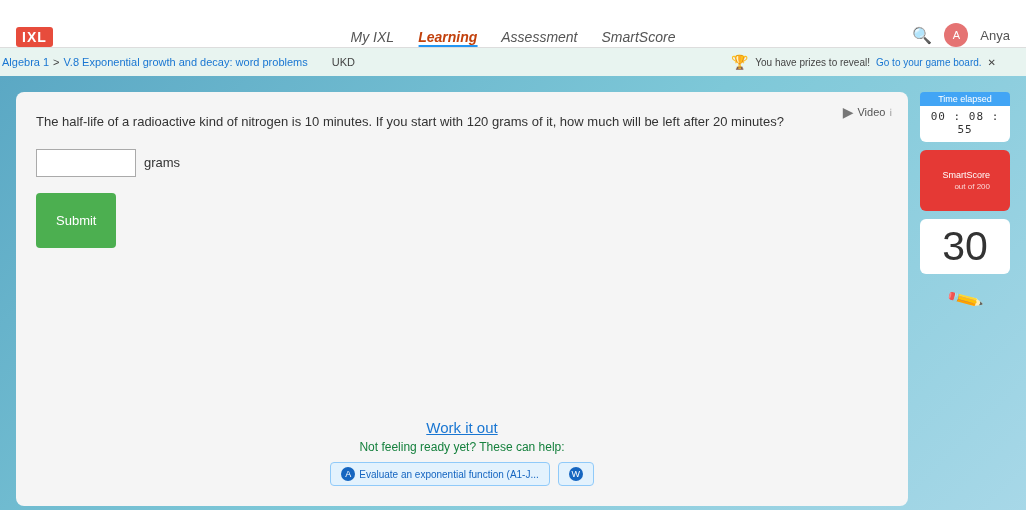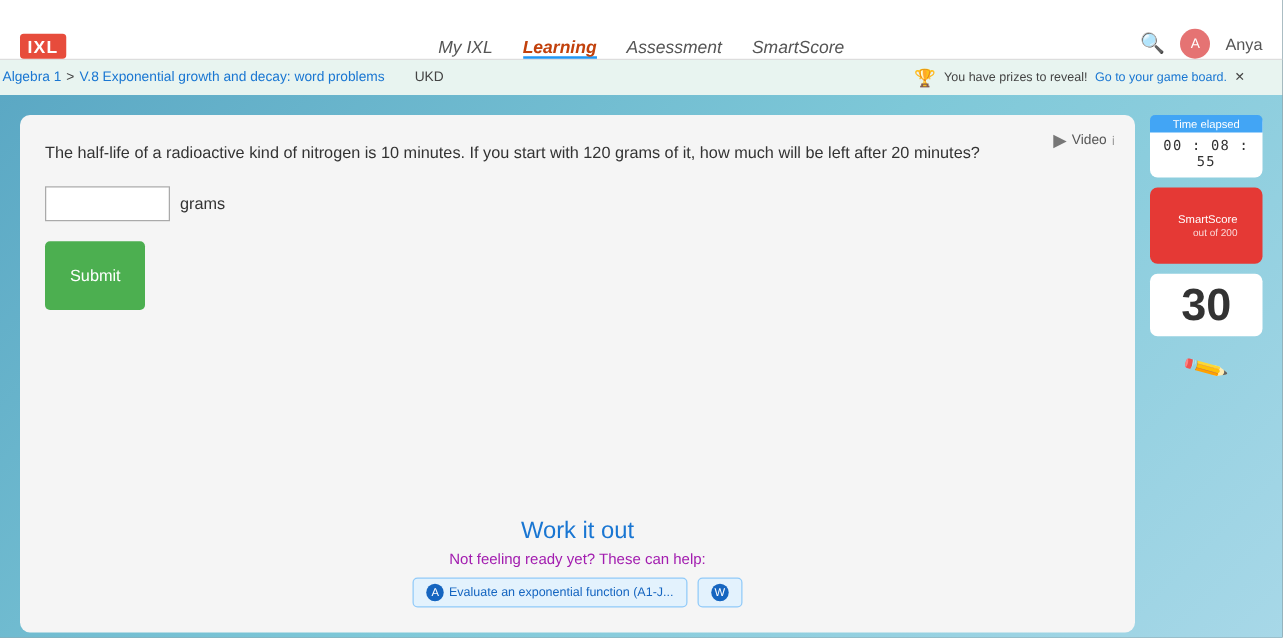--- a/index.html
+++ b/index.html
@@ -163,27 +163,28 @@
     }
 
     
     .work-it-out {
       text-align: center;
       margin-top: auto;
       padding-top: 16px;
     }
     .work-it-out-title {
       color: #1976D2;
-      font-size: 19px;
+      font-size: 15px;
       cursor: pointer;
       margin-bottom: 4px;
+      text-decoration: underline;
     }
     .work-it-out-sub {
       font-size: 12px;
-      color: #a21caf;
+      color: #15803d;
       margin-bottom: 8px;
     }
 
     
     .helper-links {
       display: flex;
       gap: 8px;
       justify-content: center;
     }
     .helper-link {
@@ -297,22 +298,22 @@
     }
 
     .smart-score-value {
       background: #fff;
       border-radius: 6px;
       width: 100%;
       padding: 4px;
       text-align: center;
     }
     .smart-score-number {
-      font-size: 36px;
-      font-weight: bold;
+      font-size: 41px;
+      font-weight: normal;
       color: #333;
     }
 
     .pencil-icon-container {
       margin-top: 4px;
     }
     .pencil-icon {
       font-size: 24px;
       color: #5c9fd4;
       transform: rotate(-30deg);

